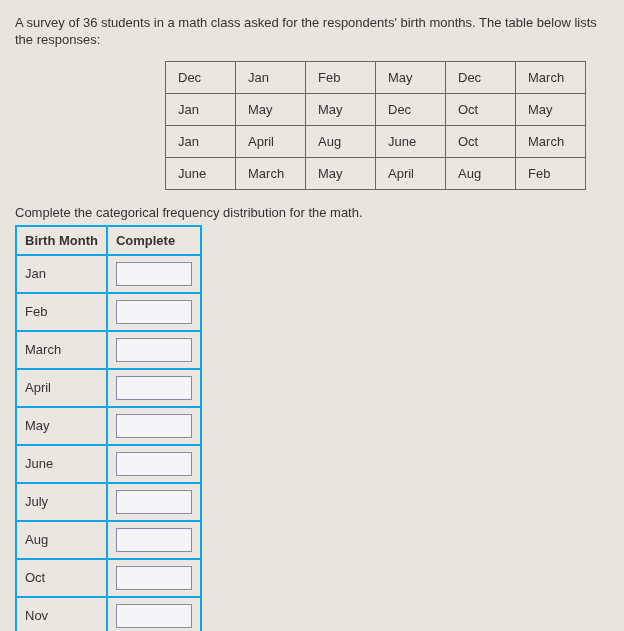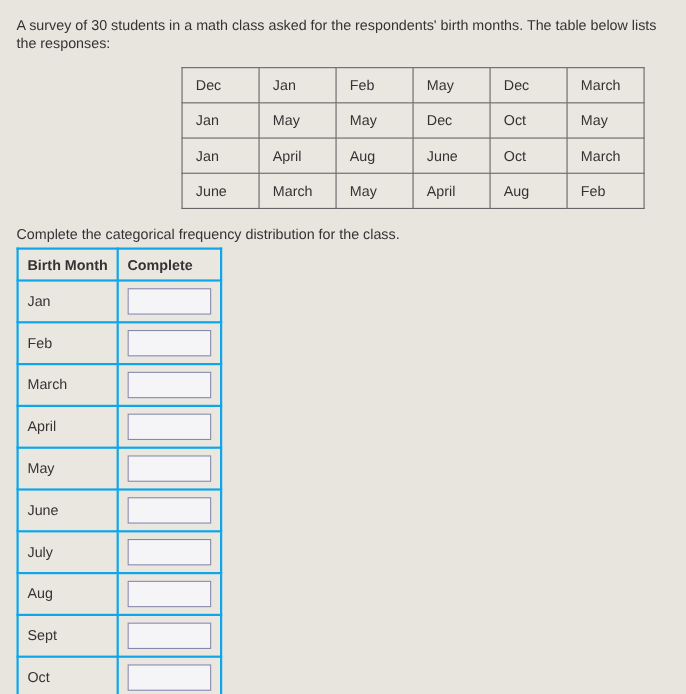--- a/index.html
+++ b/index.html
@@ -8,21 +8,21 @@
 .data-table td{border:1px solid #666;padding:8px 12px;min-width:45px;background:#eae7e0}
 .instruction{margin:10px 0 5px}
 .freq-table{border-collapse:collapse}
 .freq-table th,.freq-table td{border:2px solid #0ea5e9;padding:6px 8px;text-align:left;background:#eae7e0}
 .freq-table th{font-weight:bold}
 .freq-input{width:70px;height:18px;border:1px solid #88a;background:#f5f5f8;padding:2px}
 </style>
 </head>
 <body>
 
-<div class="intro">A survey of 30 students in a math class asked for the respondents' birth months. The table below lists the responses:</div>
+<div class="intro">A survey of 36 students in a math class asked for the respondents' birth months. The table below lists the responses:</div>
 
 <table class="data-table">
 <tbody>
       <tr>
         <td>Dec</td>
         <td>Jan</td>
         <td>Feb</td>
         <td>May</td>
         <td>Dec</td>
         <td>March</td>
@@ -47,21 +47,21 @@
         <td>June</td>
         <td>March</td>
         <td>May</td>
         <td>April</td>
         <td>Aug</td>
         <td>Feb</td>
       </tr>
 </tbody>
   </table>
 
-<div class="instruction">Complete the categorical frequency distribution for the class.</div>
+<div class="instruction">Complete the categorical frequency distribution for the math.</div>
 
 <table class="freq-table">
 <tbody>
       <tr>
         <th>Birth Month</th>
         <th>Complete</th>
       </tr>
 <tr>
         <td>Jan</td>
         <td><input class="freq-input" value="" style=""></td>
@@ -88,24 +88,20 @@
       </tr>
 <tr>
         <td>July</td>
         <td><input class="freq-input" value="" style=""></td>
       </tr>
 <tr>
         <td>Aug</td>
         <td><input class="freq-input" value="" style=""></td>
       </tr>
 <tr>
-        <td>Sept</td>
-        <td><input class="freq-input" value="" style=""></td>
-      </tr>
-<tr>
         <td>Oct</td>
         <td><input class="freq-input" value="" style=""></td>
       </tr>
 <tr>
         <td>Nov</td>
         <td><input class="freq-input" value="" style=""></td>
       </tr>
 
 </tbody>
   </table>

